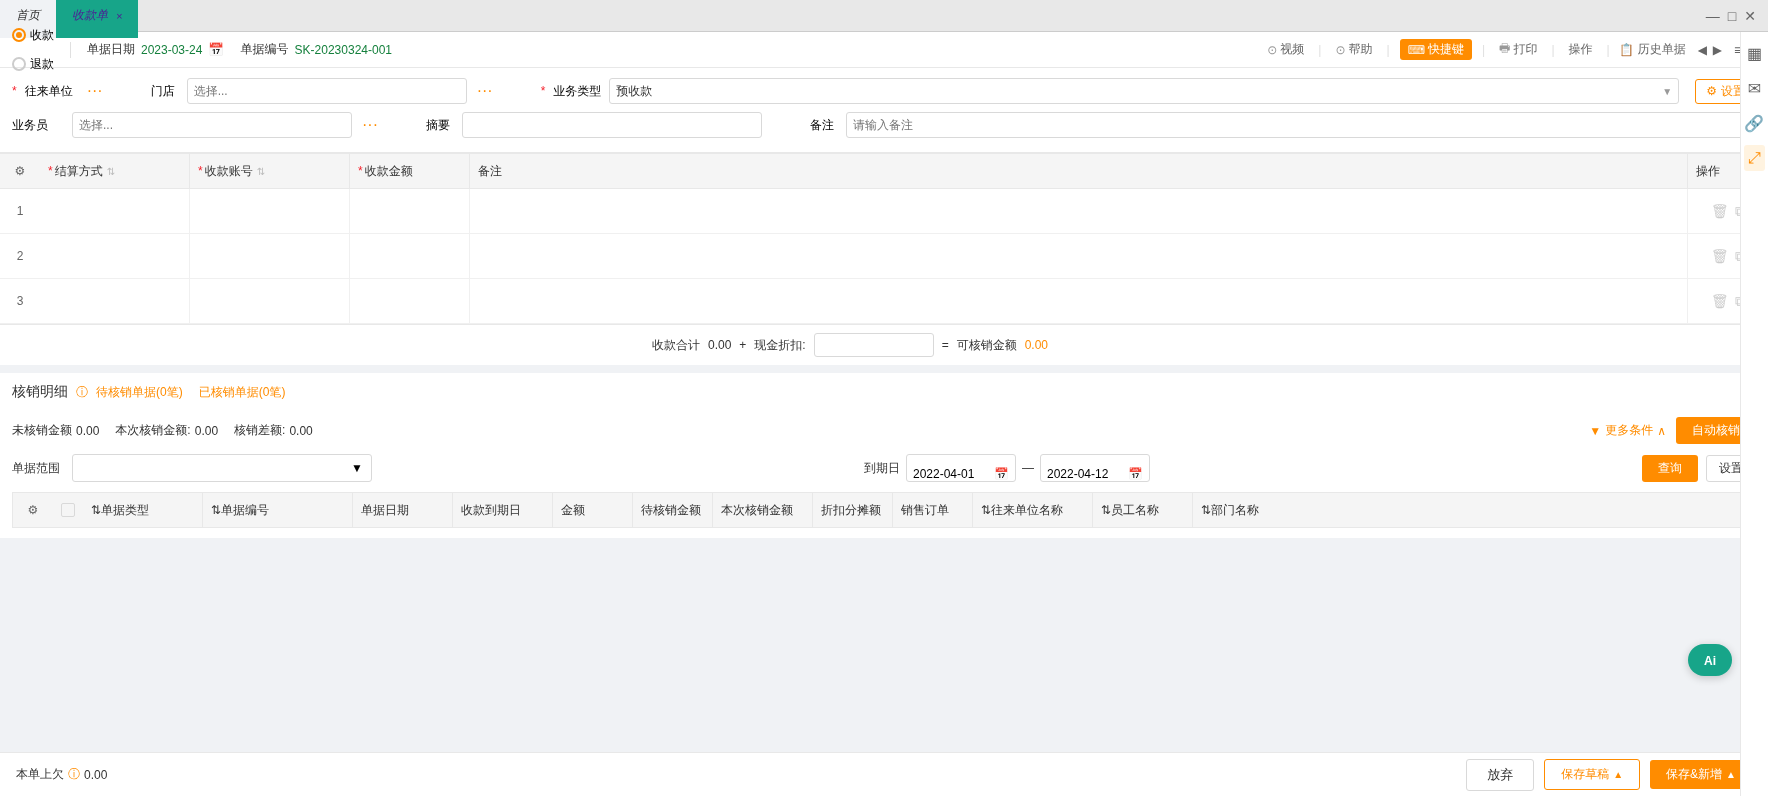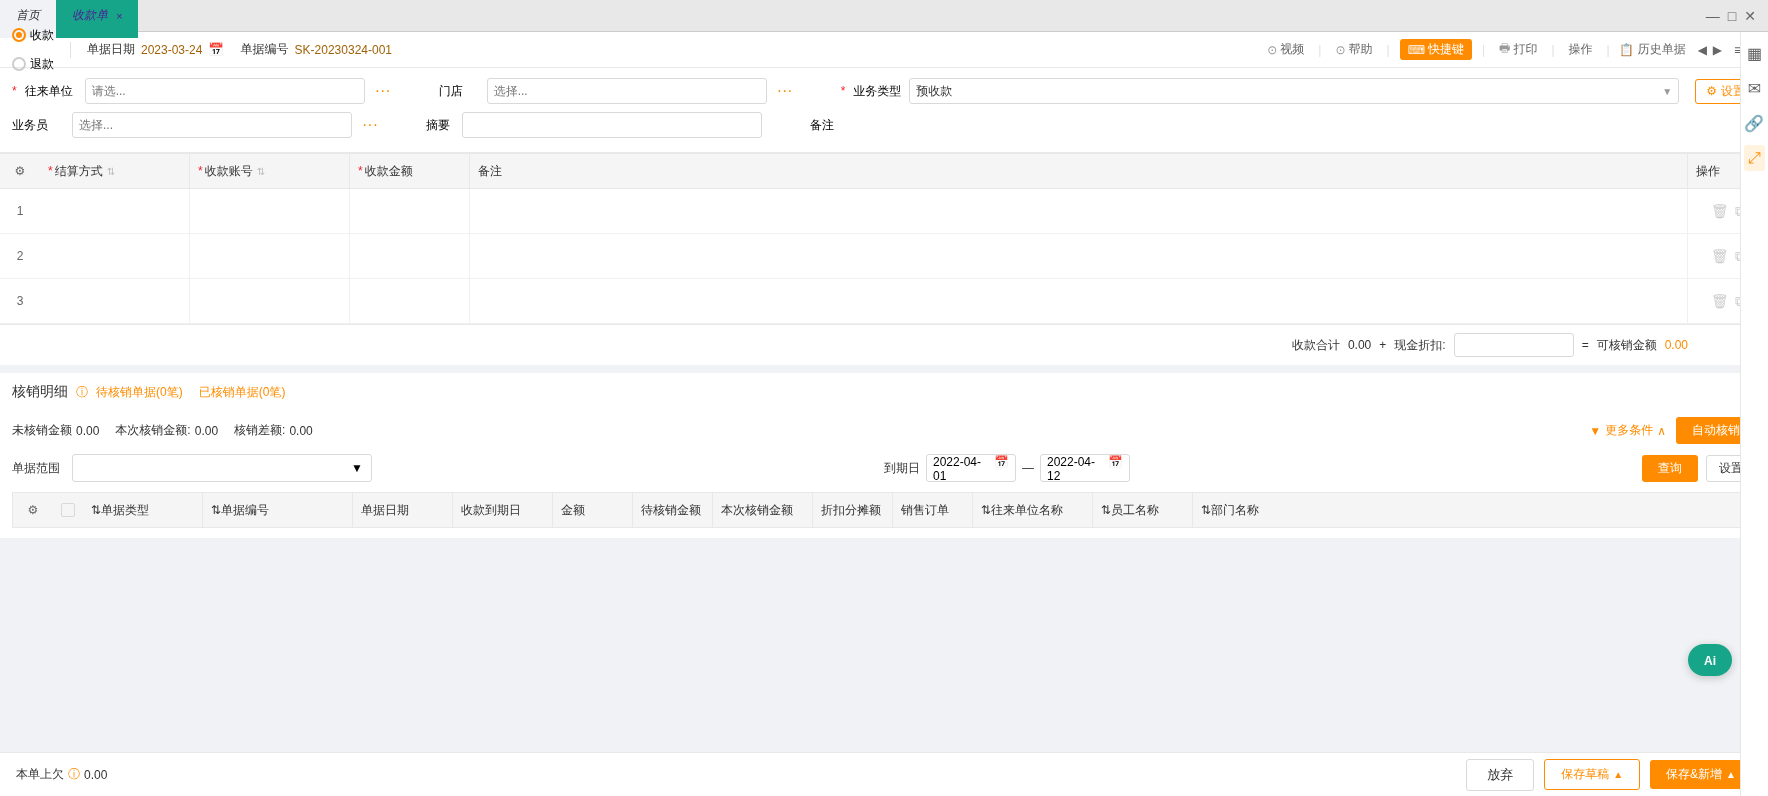--- a/index.html
+++ b/index.html
@@ -25,21 +25,21 @@
       display: flex; align-items: center; background: #fff; height: 36px;
       padding: 0 12px; border-bottom: 1px solid #e8e8e8; gap: 16px;
     }
     .radio-group { display: flex; align-items: center; gap: 12px; flex-direction: column; }
     .radio-item { display: flex; align-items: center; gap: 4px; cursor: pointer; }
     .radio-circle { width: 14px; height: 14px; border-radius: 50%; border: 2px solid #ccc; display: flex; align-items: center; justify-content: center; }
     .radio-circle.active { border-color: #ff8c00; }
     .radio-circle.active::after { content: ''; width: 6px; height: 6px; background: #ff8c00; border-radius: 50%; }
     .toolbar-field { display: flex; align-items: center; gap: 6px; }
     .toolbar-label { color: #333; white-space: nowrap; }
-    .toolbar-value { color: #a16207; font-weight: 500; }
+    .toolbar-value { color: #15803d; font-weight: 500; }
     .toolbar-icon { color: #ff8c00; cursor: pointer; font-size: 13px; }
     .toolbar-divider { width: 1px; height: 16px; background: #e0e0e0; }
     .toolbar-right { margin-left: auto; display: flex; align-items: center; gap: 10px; }
     .toolbar-btn { display: flex; align-items: center; gap: 3px; color: #666; cursor: pointer; padding: 2px 4px; }
     .btn-orange { background: #ff8c00; color: #fff; border-radius: 3px; padding: 2px 8px; font-size: 12px; }
     .history-btn { display: flex; align-items: center; gap: 3px; color: #666; cursor: pointer; }
     .nav-arrows { display: flex; gap: 2px; }
     .nav-arrow { color: #666; cursor: pointer; padding: 2px; }
     .view-toggle { display: flex; gap: 2px; }
     .view-btn { color: #666; cursor: pointer; font-size: 14px; }
@@ -98,21 +98,21 @@
     }
     .td-input {
       width: 100%; height: 28px; border: none; outline: none;
       background: transparent; padding: 0 4px;
     }
     .td-caozuo { width: 80px; flex-shrink: 0; display: flex; align-items: center; justify-content: center; gap: 6px; border-right: none; }
     .action-icon { color: #ccc; cursor: pointer; font-size: 14px; }
 
     
     .summary-row {
-      display: flex; align-items: center; justify-content: flex-end;
+      display: flex; align-items: center; justify-content: center;
       padding: 8px 80px 8px 12px; background: #fff; border-top: 1px solid #e8e8e8;
       gap: 8px;
     }
     .summary-label { color: #333; }
     .summary-value { color: #333; font-weight: 500; }
     .summary-highlight { color: #ff8c00; font-weight: 500; }
     .summary-input {
       width: 120px; height: 24px; border: 1px solid #d9d9d9; border-radius: 3px;
       padding: 0 6px; outline: none;
     }
@@ -130,22 +130,22 @@
     .stat-item { display: flex; align-items: center; gap: 4px; color: #333; }
     .stat-value { color: #333; font-weight: 500; }
     .filter-label { color: #333; white-space: nowrap; }
     .filter-select {
       width: 300px; height: 28px; border: 1px solid #d9d9d9; border-radius: 3px;
       display: flex; align-items: center; justify-content: space-between; padding: 0 8px;
       cursor: pointer; background: #fff;
     }
     .filter-date { display: flex; align-items: center; gap: 6px; margin-left: auto; }
     .date-input {
-      width: 90px; height: 28px; border: 1px solid #d9d9d9; border-radius: 3px;
-      padding: 0 6px; display: flex; align-items: flex-start; justify-content: space-between;
+      width: 110px; height: 28px; border: 1px solid #d9d9d9; border-radius: 3px;
+      padding: 0 6px; display: flex; align-items: flex-end; justify-content: space-between;
       cursor: pointer; background: #fff;
     }
     .date-separator { color: #333; }
     .date-icon { color: #999; cursor: pointer; }
     .more-conditions { display: flex; align-items: center; gap: 4px; color: #ff8c00; cursor: pointer; }
     .auto-verify-btn {
       background: #ff8c00; color: #fff; border: none; border-radius: 3px;
       padding: 5px 16px; cursor: pointer; font-size: 12px; margin-left: auto;
     }
     .query-btn {
@@ -301,24 +301,23 @@
       <span class="view-btn active">⊞</span>
     </div>
   </div>
 </div>
 
 <div class="form-area">
   <div class="form-row">
 
     <span class="form-label">* </span>
     <span style="white-space:nowrap;margin-right:4px;">往来单位</span>
-    <input class="form-input" style="max-width: 280px;" placeholder="请选...">
     <span class="dots-btn">···</span>
 
-    <span style="margin-left:40px;margin-right:16px;white-space:nowrap;">门店</span>
+    <span style="margin-left:40px;margin-right:4px;white-space:nowrap;">门店</span>
     <input class="form-input" style="max-width: 280px;" placeholder="选择...">
     <span class="dots-btn">···</span>
 
     <span class="form-label" style="margin-left:40px;">* </span>
     <span style="margin-right:0;white-space:nowrap;">业务类型</span>
     <div class="form-select" style="width:140px;">
       <span class="select-text">预收款</span>
       <span class="select-arrow">▼</span>
     </div>
 
@@ -331,20 +330,21 @@
   <div class="form-row">
 
     <span style="margin-right:4px;white-space:nowrap;width:48px;display:inline-block;">业务员</span>
     <input class="form-input" style="max-width: 280px;" placeholder="选择...">
     <span class="dots-btn">···</span>
 
     <span style="margin-left:40px;margin-right:4px;">摘要</span>
     <input class="form-input" style="max-width: 300px;">
 
     <span style="margin-left:40px;margin-right:4px;">备注</span>
+    <input class="form-input" style="flex: 1 1 0%;" placeholder="请输入备注">
   </div>
 </div>
 
 <div class="table-container">
   <div class="table-header-row">
     <div class="th-settings">⚙</div>
     <div class="th-cell col-jiesuan">
       <span class="th-required">*</span>
       <span>结算方式</span>
       <span class="sort-icon">⇅</span>

